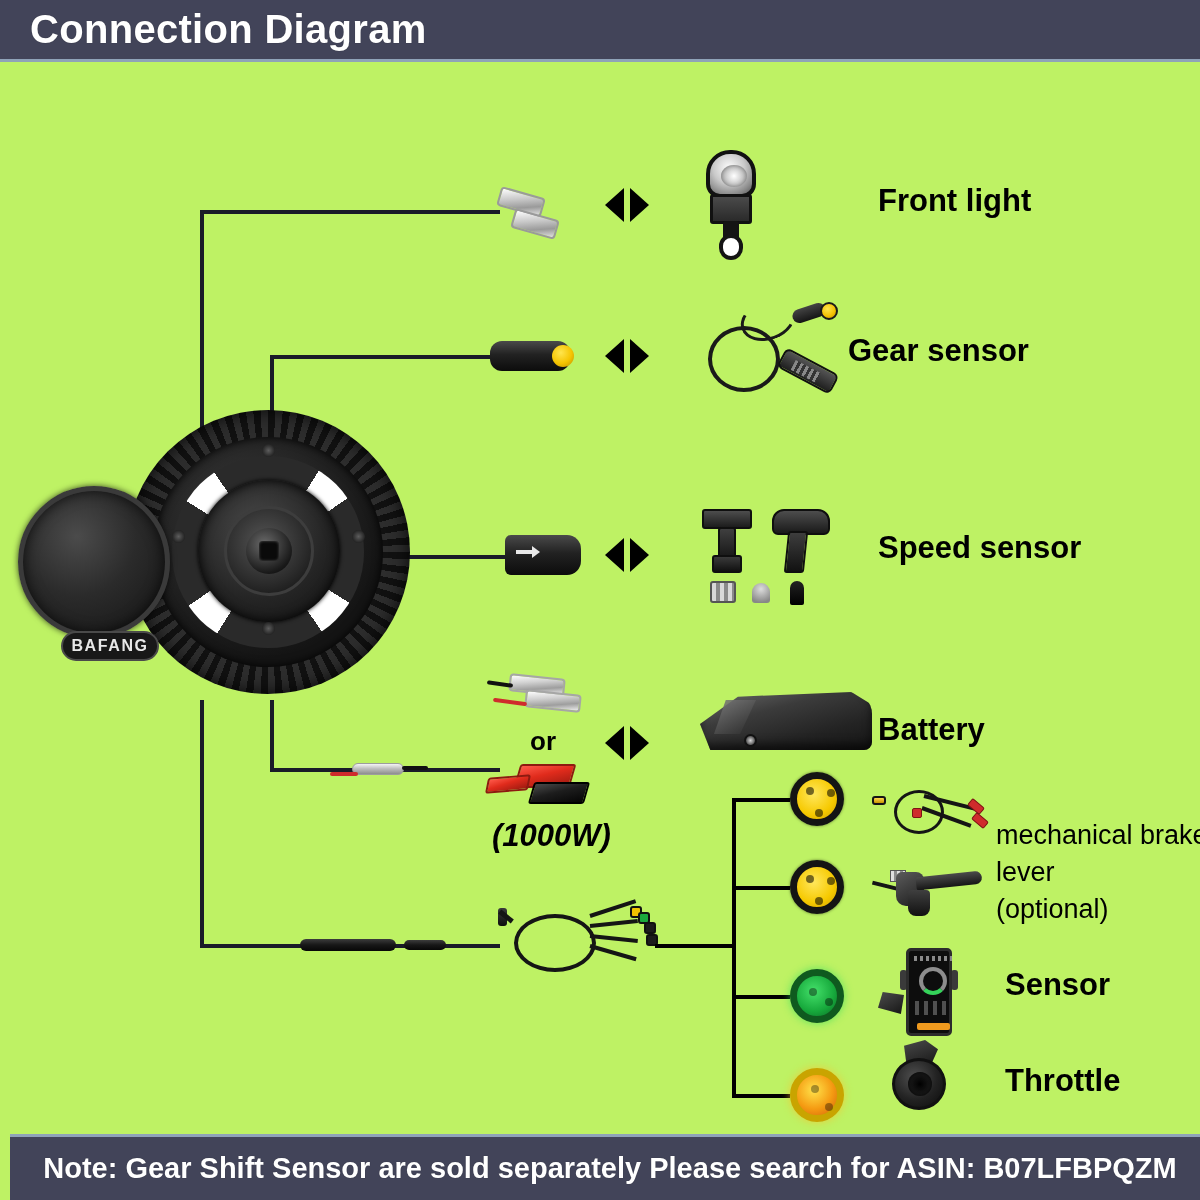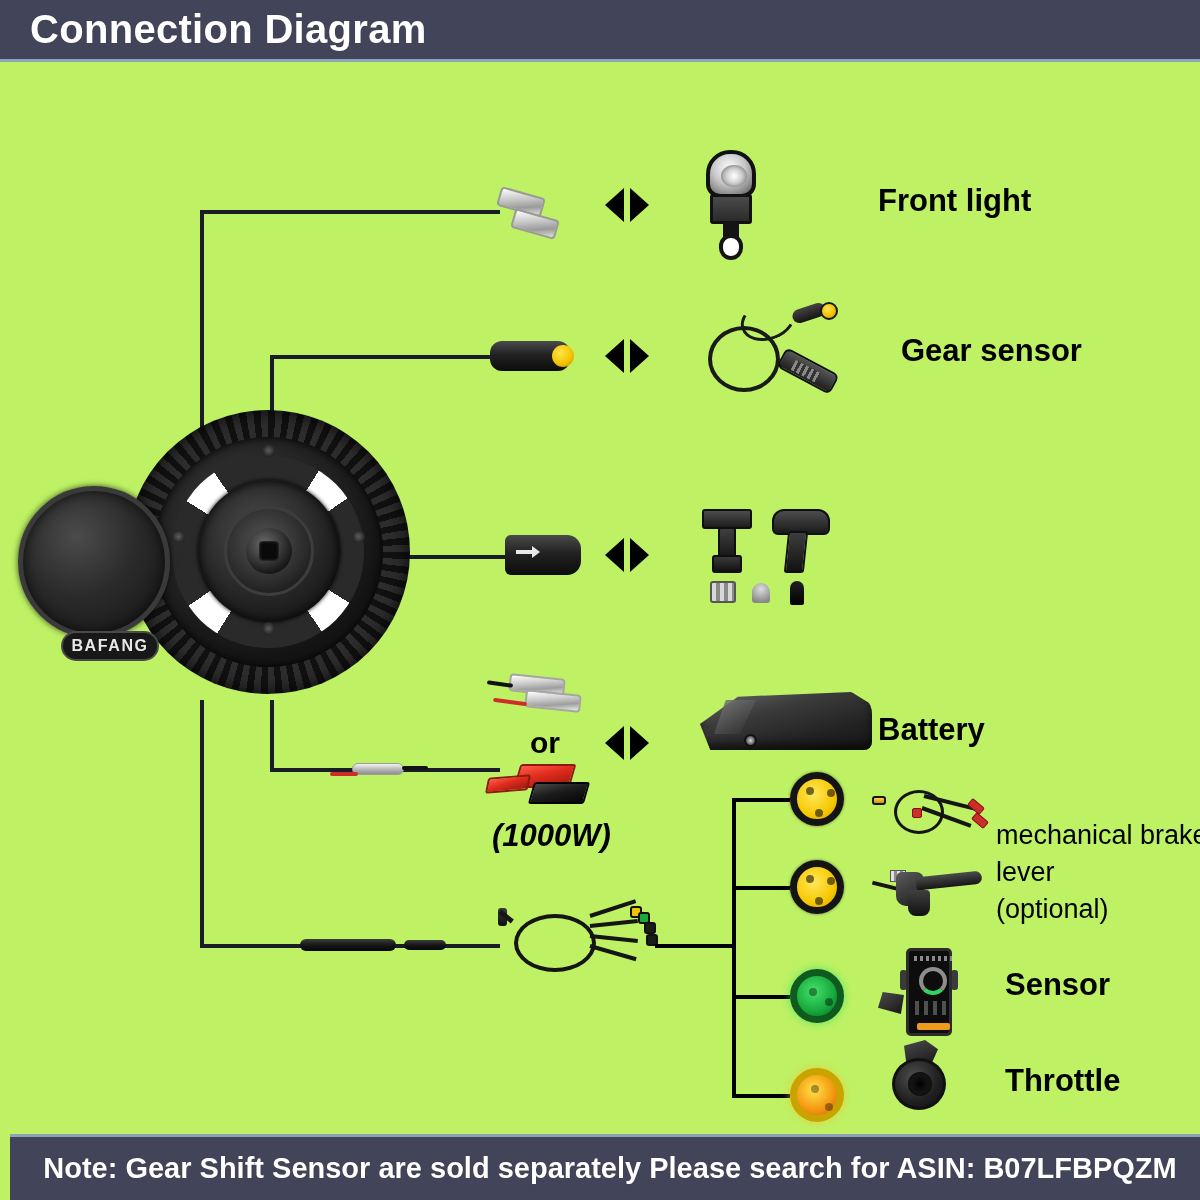--- a/index.html
+++ b/index.html
@@ -36,21 +36,21 @@
   .wire-v { width: 4px; }
   .busline { position: absolute; background: #000; }
 
   
   .label {
     position: absolute; color: #000; white-space: nowrap;
     font-family: "Liberation Sans", sans-serif;
   }
   .lbl-big { font-size: 31px; font-weight: bold; }
   .lbl-thin { font-size: 27px; font-weight: normal; line-height: 37px; }
-  .lbl-or { font-size: 30px; font-weight: bold; }
+  .lbl-or { font-size: 26px; font-weight: bold; }
   .lbl-watt { font-size: 31px; font-weight: bold; }
 
   
   .dblarrow { position: absolute; width: 44px; height: 34px; }
   .dblarrow .tri { position: absolute; top: 0; width: 0; height: 0;
      border-top: 17px solid transparent; border-bottom: 17px solid transparent; }
   .dblarrow .triL { left: 0; border-right: 19px solid #000; }
   .dblarrow .triR { right: 0; border-left: 19px solid #000; }
 
   
@@ -451,21 +451,21 @@
   </div>
 
   <div id="gear-sensor-item">
     <div class="gs-loop"></div>
     <div class="gs-cable" style="left:40px; top:2px; width:56px; height:40px; transform:rotate(-20deg);"></div>
     <div class="gs-plug"></div>
     <div class="gs-plugtip"></div>
     <div class="gs-body"></div>
   </div>
 
-  <div class="label lbl-big" style="left:901px; top:333px;">Gear sensor</div>
+  <div class="label lbl-big" style="left:848px; top:333px;">Gear sensor</div>
 
   <div class="conn-black" style="left:505px; top:535px; width:76px; height:40px; border-radius:6px 14px 14px 6px;"></div>
   <div style="position:absolute; left:516px; top:550px; width:18px; height:4px; background:#e8e8e8;"></div>
   <div style="position:absolute; left:532px; top:546px; width:0; height:0;
               border-top:6px solid transparent; border-bottom:6px solid transparent; border-left:8px solid #e8e8e8;"></div>
 
   <div class="dblarrow" style="left:605px; top:538px;">
     <div class="tri triL"></div>
       <div class="tri triR"></div>
   </div>
@@ -474,20 +474,21 @@
     <div class="ss-unit1"></div>
     <div class="ss-stem1"></div>
     <div class="ss-foot1"></div>
     <div class="ss-unit2"></div>
     <div class="ss-stem2"></div>
     <div class="ss-hw ss-hw1"></div>
     <div class="ss-hw ss-hw2"></div>
     <div class="ss-hw ss-hw3"></div>
   </div>
 
+  <div class="label lbl-big" style="left:878px; top:530px;">Speed sensor</div>
 
   <div id="pwr-silver">
     <div class="pw-barrel" style="left:22px; top:0px; width:56px; height:18px; transform:rotate(6deg);"></div>
     <div class="pw-barrel" style="left:38px; top:16px; width:56px; height:18px; transform:rotate(6deg);"></div>
     <div class="blk-stripe" style="left:0px; top:6px; width:26px; transform:rotate(8deg);"></div>
     <div class="red-stripe" style="left:6px; top:24px; width:34px; transform:rotate(8deg);"></div>
   </div>
 
   <div class="label lbl-or" style="left:530px; top:726px;">or</div>
 

